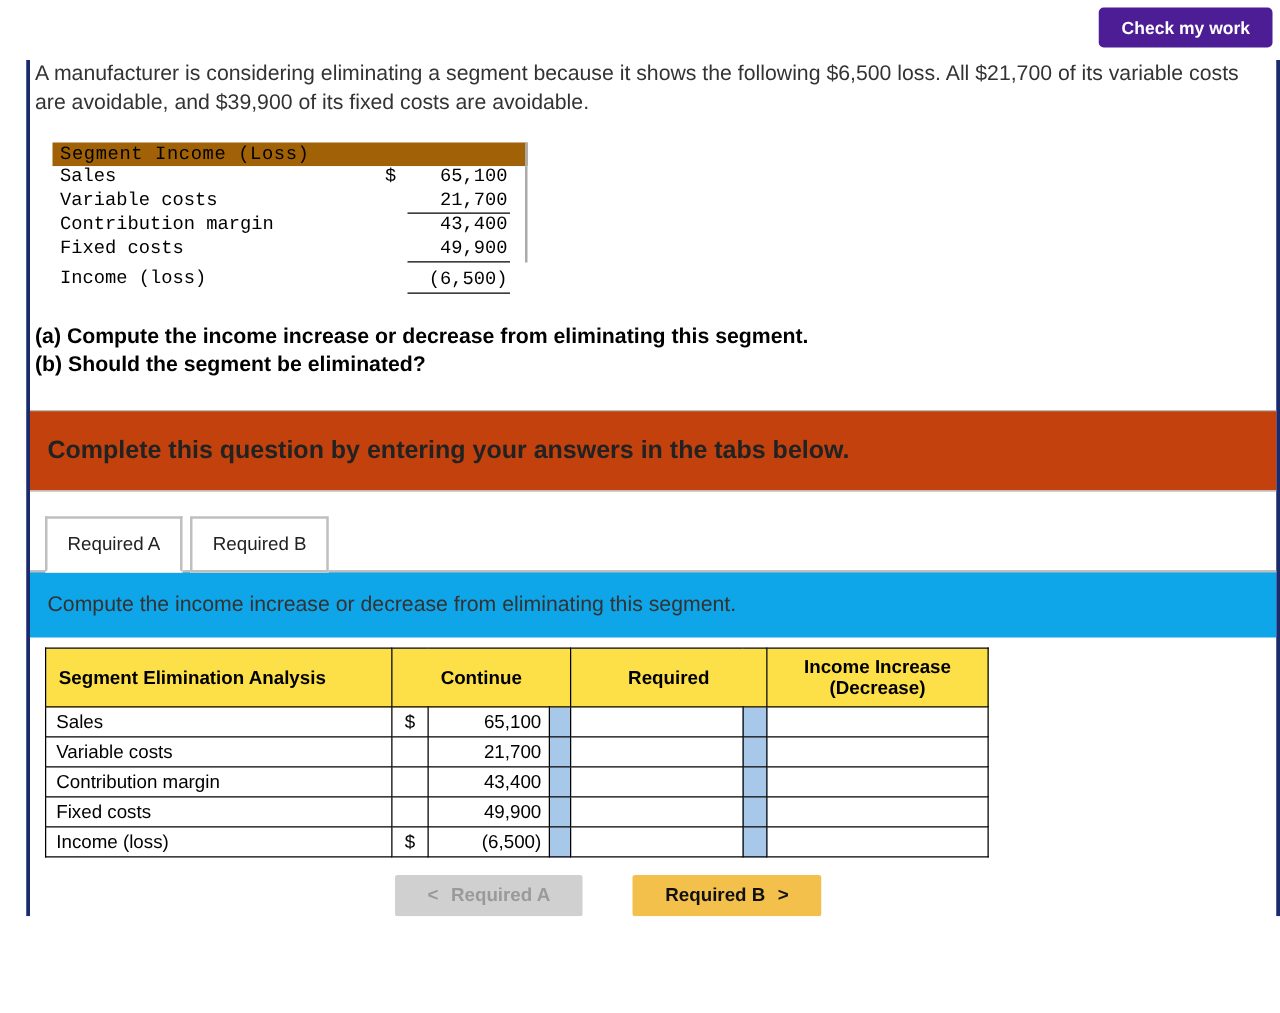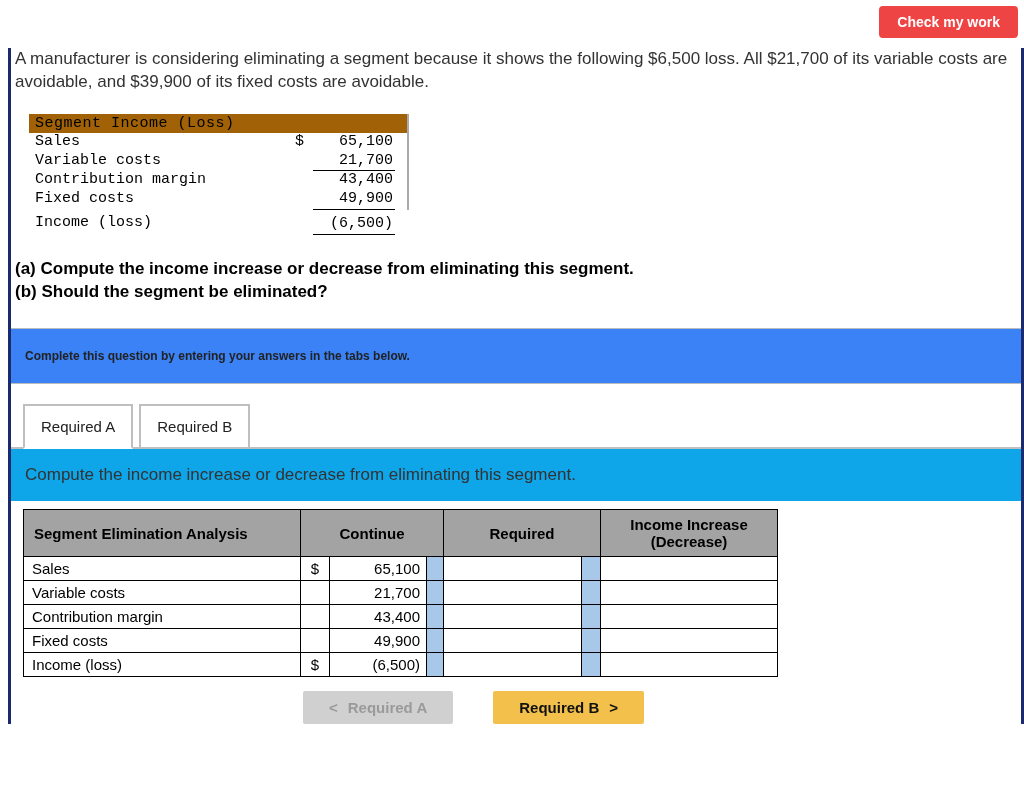--- a/index.html
+++ b/index.html
@@ -14,32 +14,32 @@
   .container {
     width: 1024px;
     box-sizing: border-box;
   }
   .top-bar {
     display: flex;
     justify-content: flex-end;
     padding: 6px 6px 10px 6px;
   }
   .check-btn {
-    background: #ef4444;
+    background: #4c1d95;
     color: #fff;
     font-weight: bold;
     padding: 8px 18px;
     border-radius: 4px;
     cursor: pointer;
     font-size: 14px;
   }
   .main {
     border-left: 3px solid #1a2a6c;
     padding: 0 0 0 0;
-    margin-left: 8px;
+    margin-left: 21px;
   }
   .intro {
     padding: 0 10px 14px 4px;
     font-size: 17px;
     color: #333;
     line-height: 1.35;
   }
   .segment-box {
     margin: 6px 0 14px 18px;
     width: 380px;
@@ -80,26 +80,26 @@
     background: #fff;
     border-right: 2px solid #aaa;
   }
   .questions {
     padding: 8px 10px 14px 4px;
     font-size: 17px;
     color: #000000;
     line-height: 1.4;
   }
   .complete-banner {
-    background: #3b82f6;
+    background: #c2410c;
     border-top: 1px solid #bbb;
     border-bottom: 1px solid #bbb;
     padding: 20px 14px;
     font-weight: bold;
-    font-size: 12px;
+    font-size: 20px;
     color: #222;
     margin: 10px 0 20px 0;
   }
   .tabs {
     display: flex;
     align-items: flex-end;
     margin: 0 0 0 12px;
   }
   .tab {
     border: 2px solid #bfbfbf;
@@ -126,21 +126,21 @@
   .analysis-table {
     border-collapse: collapse;
     margin: 0 0 0 12px;
     margin-top: 0;
   }
   .analysis-table th, .analysis-table td {
     border: 1px solid #000;
     font-size: 15px;
   }
   .analysis-table th {
-    background: #a3a3a3;
+    background: #fde047;
     font-weight: bold;
     padding: 6px 8px;
     text-align: center;
   }
   .analysis-table th.first { text-align: left; padding-left: 10px; }
   .analysis-table td.row-label {
     padding: 3px 8px;
     text-align: left;
     width: 260px;
   }

